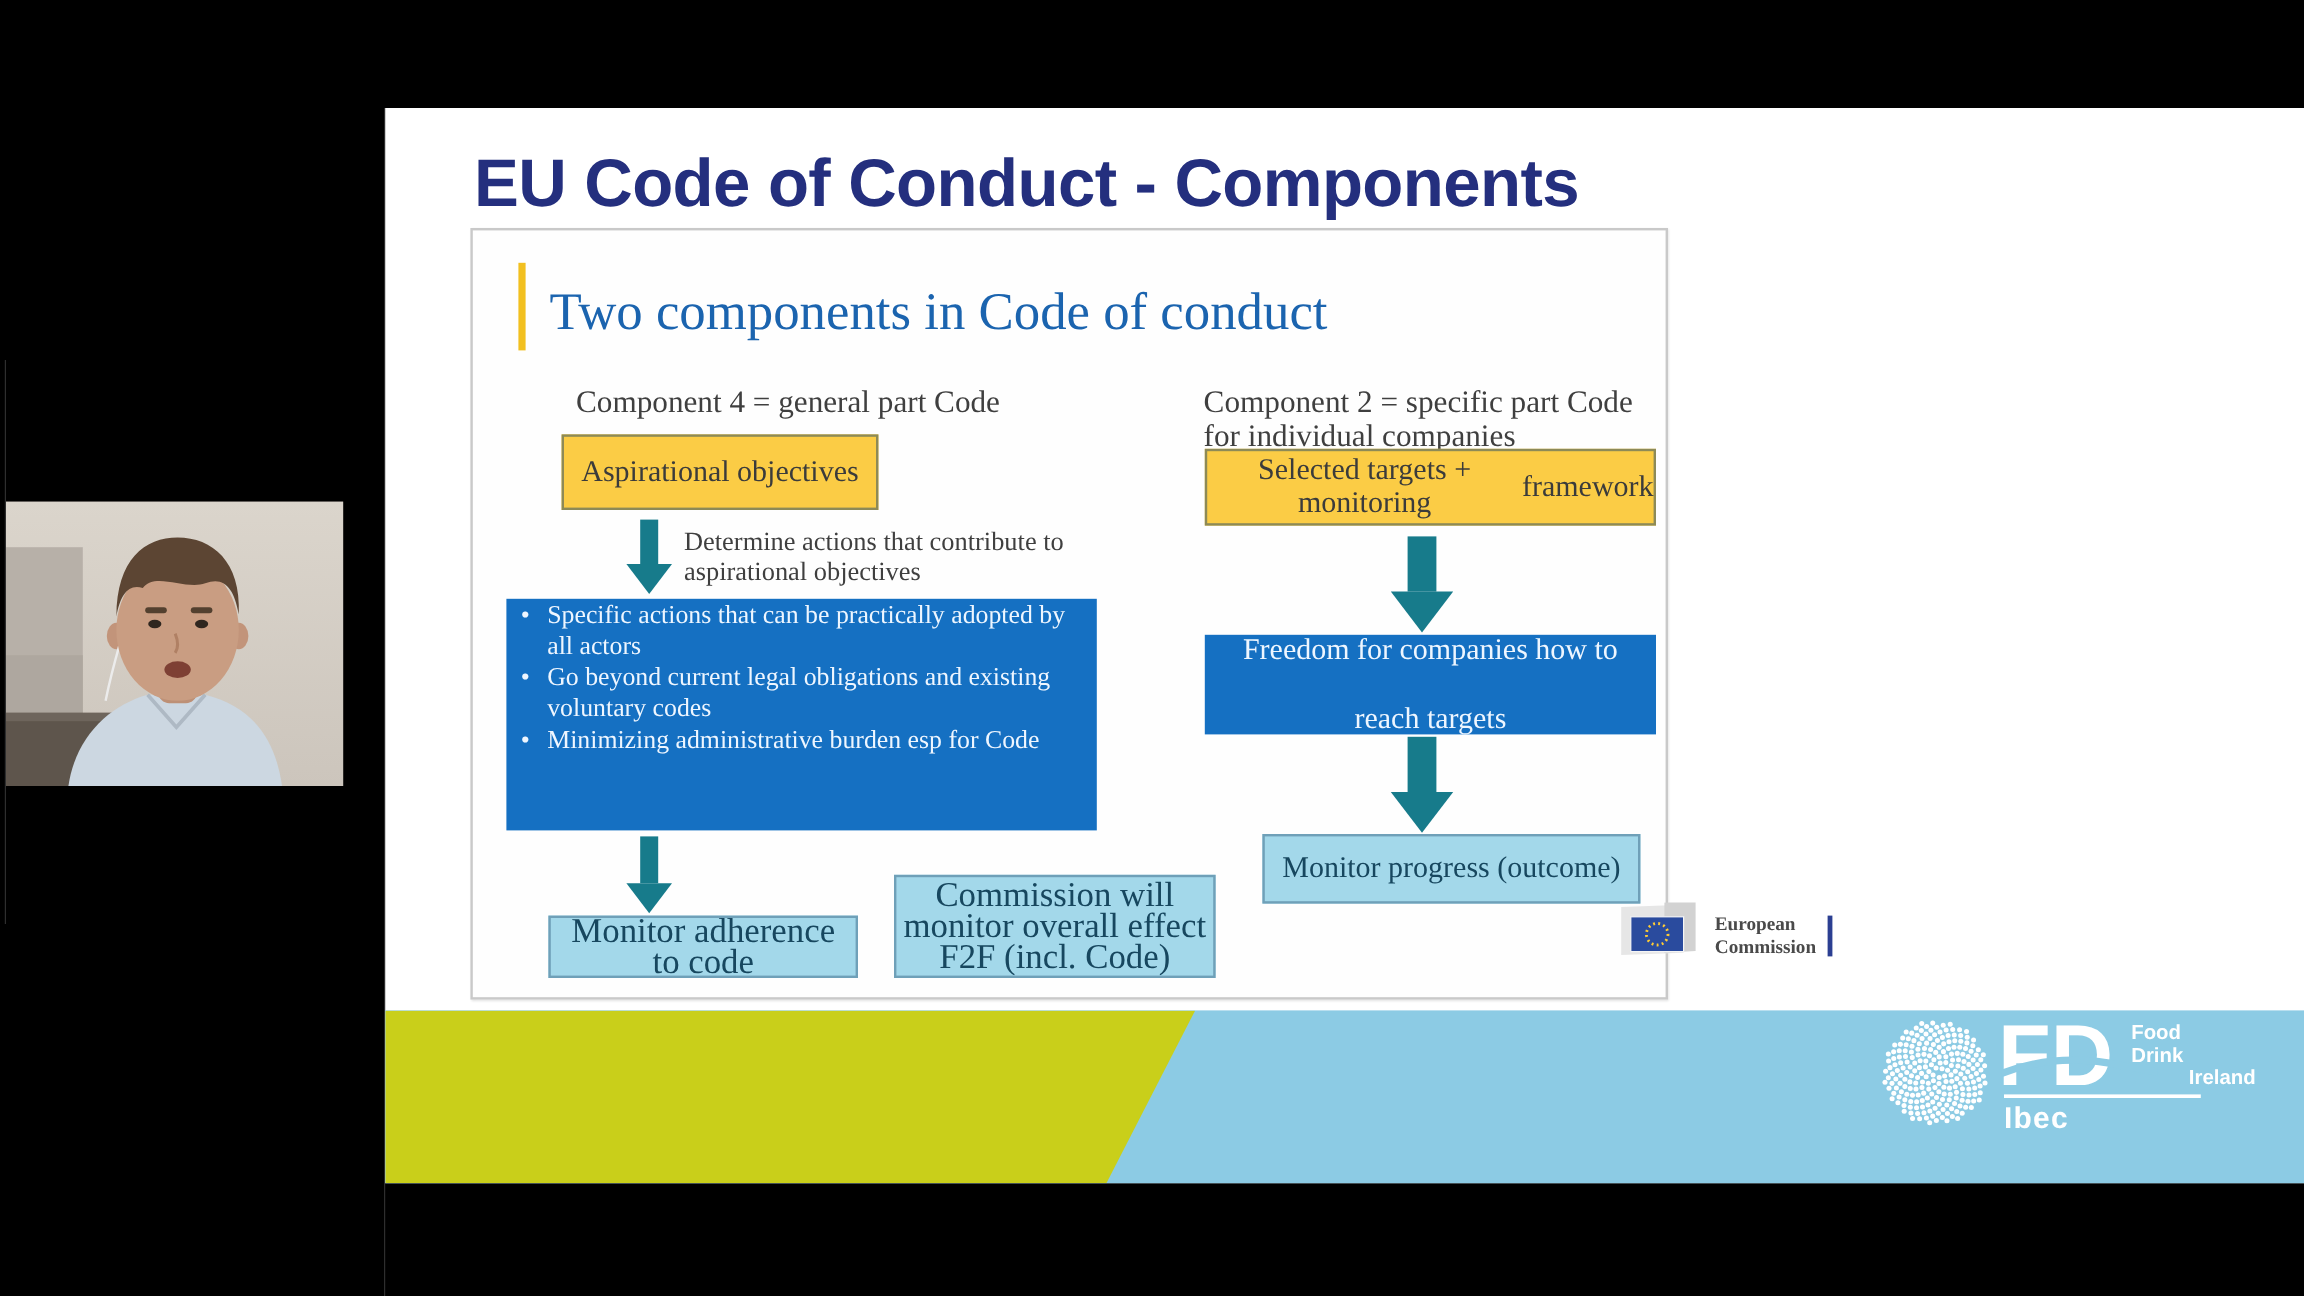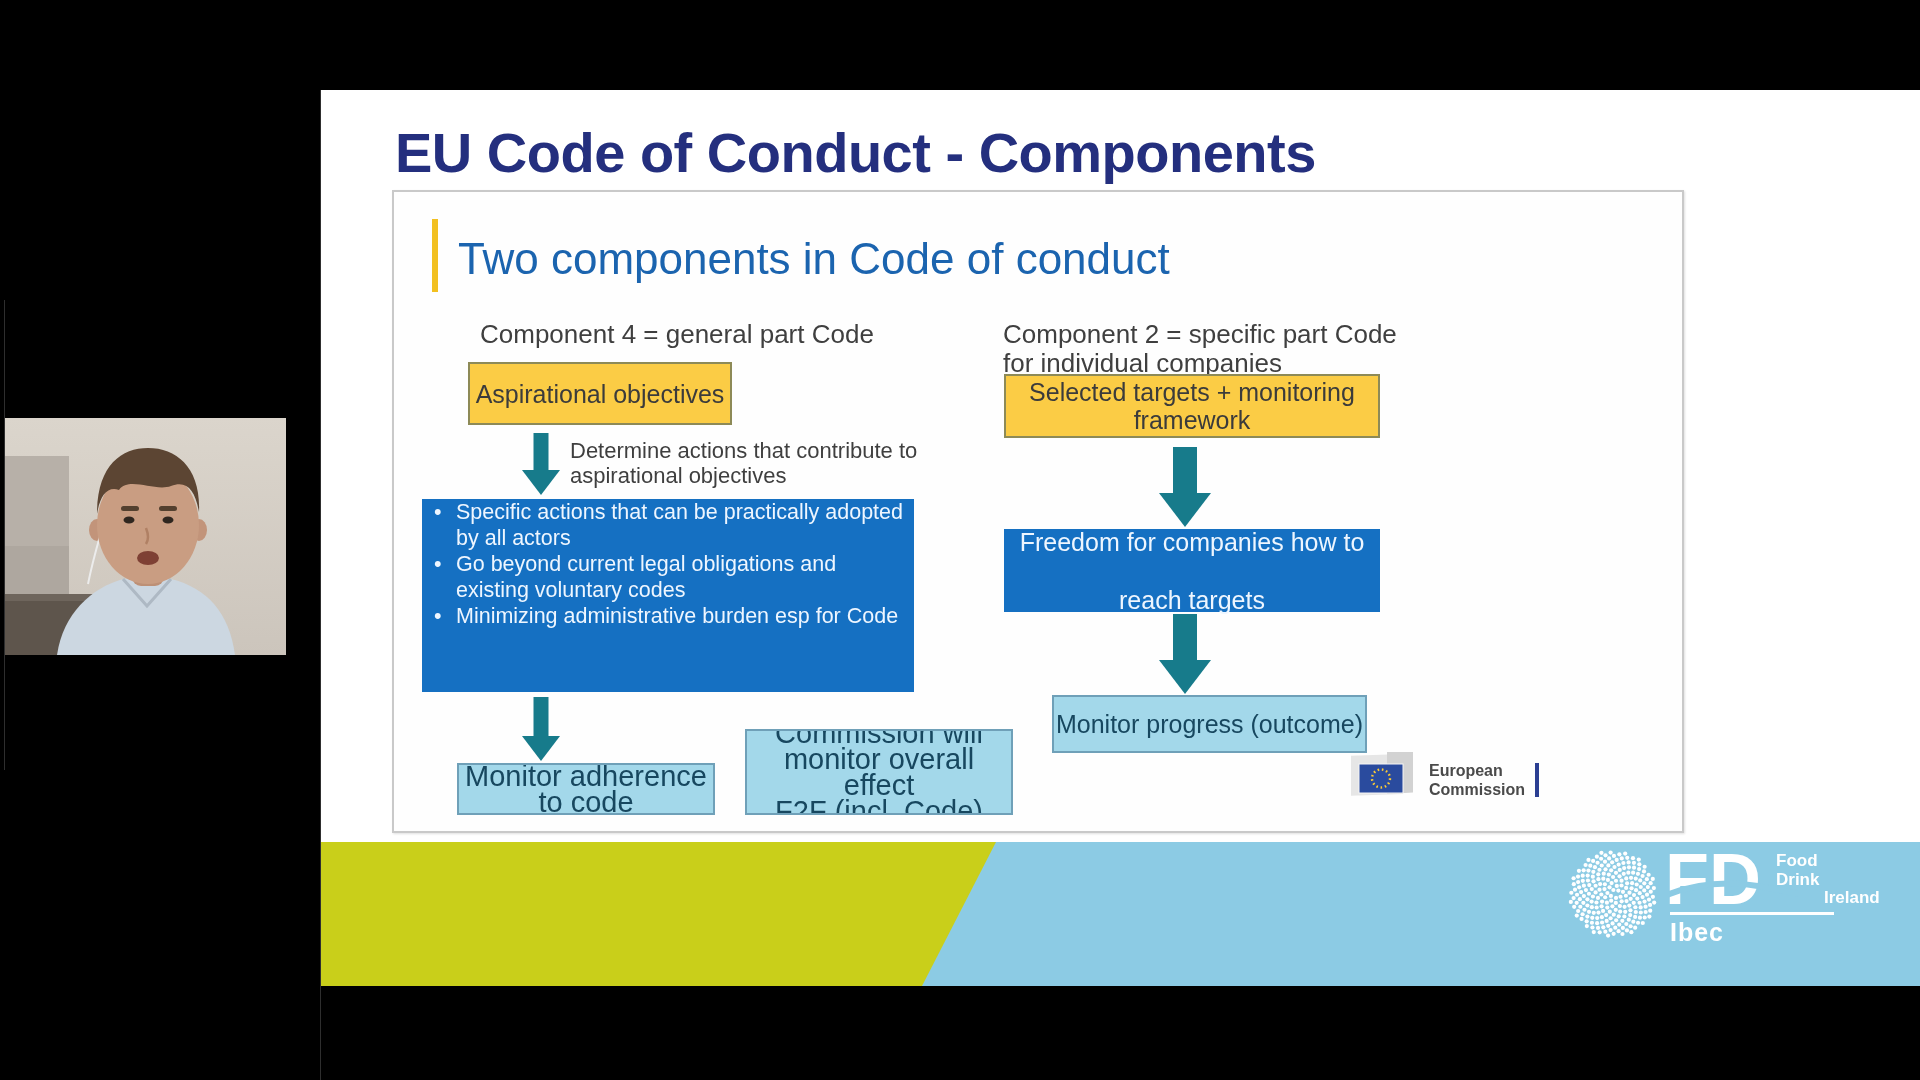--- a/index.html
+++ b/index.html
@@ -4,22 +4,22 @@
 <style>
   html,body{margin:0;padding:0;background:#000;}
   .stage{position:relative;width:1920px;height:1080px;background:#000;overflow:hidden;
          font-family:"Liberation Sans",sans-serif;}
   
   .vline{position:absolute;width:1px;background:#2e2e2e;}
   
   .slide{position:absolute;left:321px;top:90px;width:1599px;height:896px;background:#ffffff;}
   .slide-title{position:absolute;left:74px;top:30px;font-size:56px;font-weight:bold;
                color:#242f7e;letter-spacing:-0.5px;white-space:nowrap;}
-  .inner-box{position:absolute;left:71px;top:100px;width:1292px;height:643px;background:#fefefe;
-             border:2px solid #c9c9c9;box-shadow:1px 1px 2px rgba(0,0,0,0.12);box-sizing:border-box;}
+  .inner-box{position:absolute;left:71px;top:100px;width:998px;height:643px;background:#fefefe;
+             border:2px solid #c9c9c9;box-shadow:1px 1px 2px rgba(0,0,0,0.12);box-sizing:border-box;font-family:Liberation Serif, serif;}
   .gold-bar{position:absolute;left:38px;top:27px;width:6px;height:73px;background:#f2c020;}
   .inner-heading{position:absolute;left:64px;top:42px;font-size:44px;color:#1b64af;white-space:nowrap;}
   .col-label{position:absolute;font-size:26px;color:#3f3f3f;line-height:29px;white-space:nowrap;}
   .ybox{position:absolute;background:#fbcc45;border:2px solid #8d8a57;box-sizing:border-box;
         display:flex;align-items:center;justify-content:center;text-align:center;
         font-size:25px;color:#3b3b3b;line-height:28px;}
   .bluebox{position:absolute;background:#1570c2;color:#eef6ff;box-sizing:border-box;}
   .bluebox.centered{display:flex;flex-direction:column;align-items:center;justify-content:center;
         text-align:center;font-size:25px;line-height:30px;gap:28px;}
   .lbbox{position:absolute;background:#a3d8ea;border:2px solid #6fa0b8;box-sizing:border-box;
@@ -101,21 +101,21 @@
         <span>Commission will</span>
         <span>monitor overall effect</span>
         <span>F2F (incl. Code)</span>
       </div>
 
       <div class="col-label" style="left:609px;top:112px;">
         <span style="display:block;margin-top:16px;">Component 2 = specific part Code</span>
         <span style="display:block;">for individual companies</span>
       </div>
 
-      <div class="ybox" style="left:610px;top:182px;width:376px;height:64px;flex-direction:column;">
+      <div class="ybox" style="left:610px;top:182px;width:376px;height:64px;flex-direction:row;">
         <span>Selected targets + monitoring</span>
         <span>framework</span>
       </div>
 
       <div class="arrow" style="left:765px;top:255px;width:52px;height:80px;">
         <div class="shaft" style="width:24px;height:46px;"></div>
         <div class="head" style="top:46px;border-left:26px solid transparent;border-right:26px solid transparent;border-top:34px solid #177b8b;"></div>
       </div>
 
       <div class="bluebox centered" style="left:610px;top:337px;width:376px;height:83px;">

